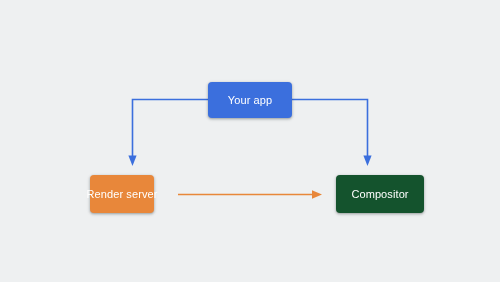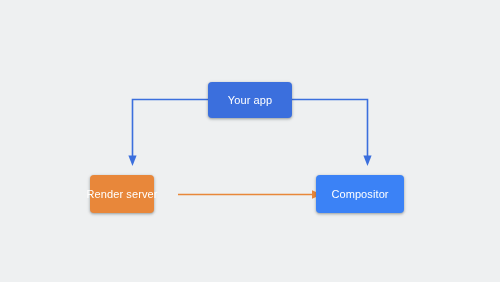--- a/index.html
+++ b/index.html
@@ -51,25 +51,25 @@
     background: #3b6fdd;
   }
   #node-render-server {
     left: 90px;
     top: 175px;
     width: 64px;
     height: 38px;
     background: #e8873a;
   }
   #node-compositor {
-    left: 316px;
+    left: 336px;
     top: 175px;
     width: 88px;
     height: 38px;
-    background: #3b82f6;
+    background: #14532d;
   }
 </style>
 </head>
 <body>
 
 <div id="diagram-canvas">
 
   <svg id="connector-layer" viewBox="0 0 500 282" width="500" height="282" xmlns="http://www.w3.org/2000/svg">
 
     <g>

